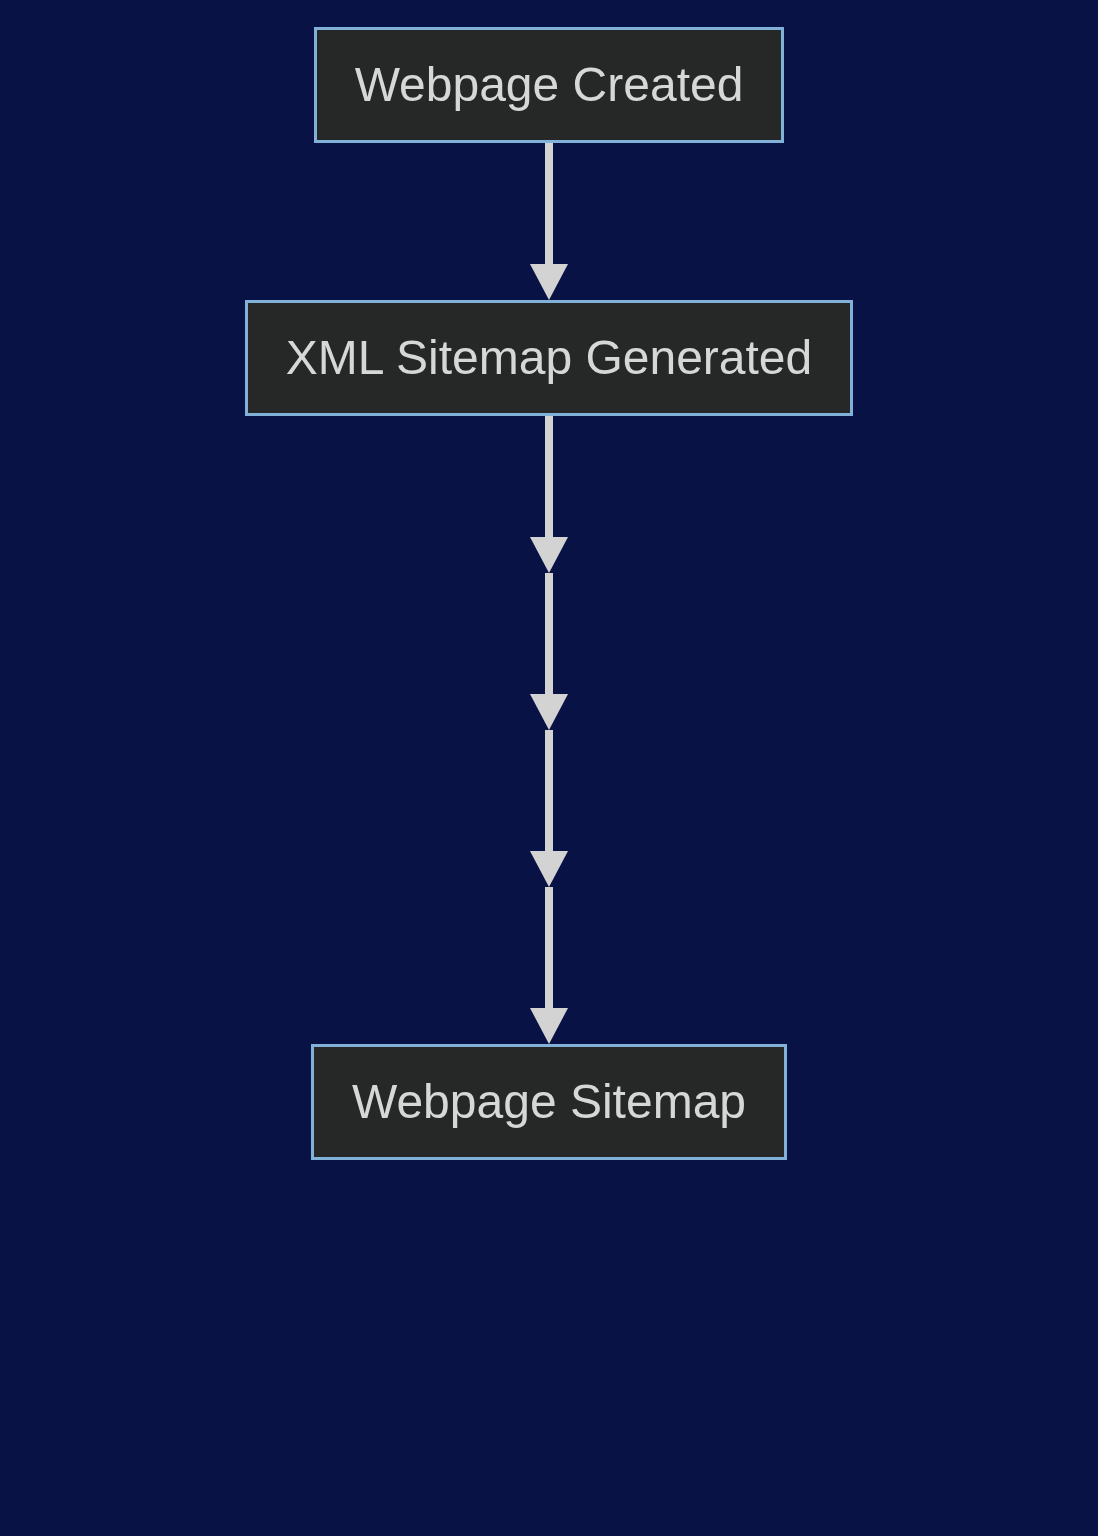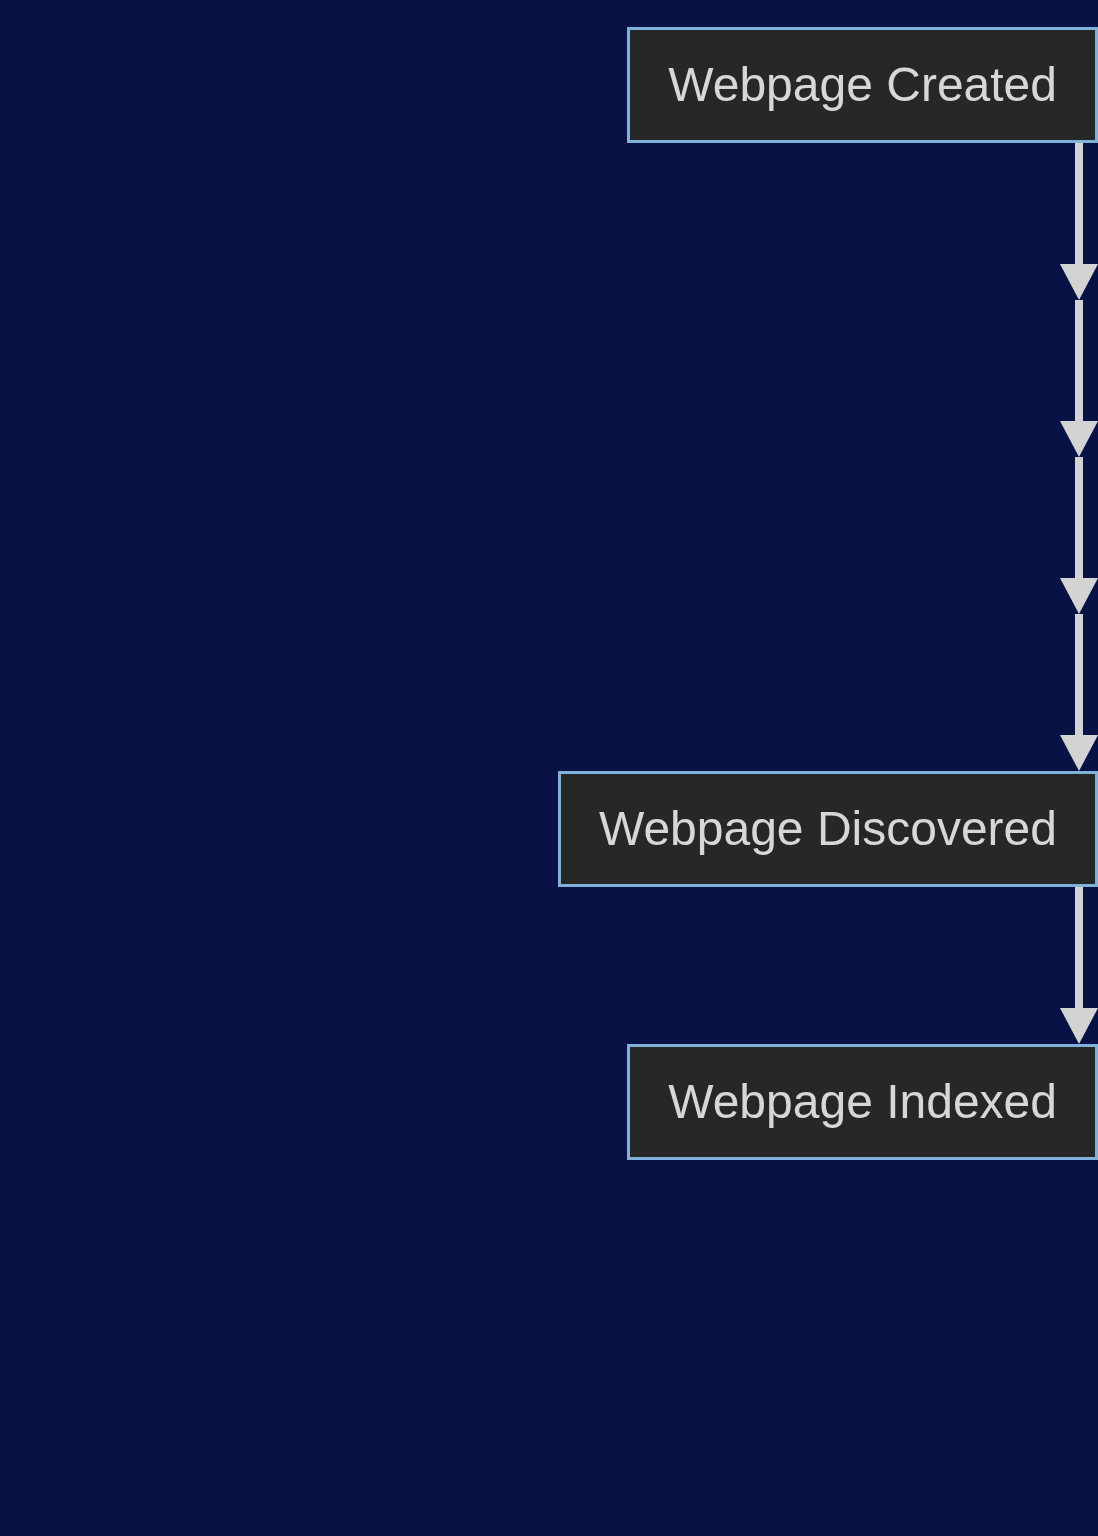--- a/index.html
+++ b/index.html
@@ -19,21 +19,21 @@
     height: 1536px;
     background: var(--background);
     font-family: "Liberation Sans", sans-serif;
     overflow: hidden;
   }
   .flowchart {
     width: 1098px;
     height: 1536px;
     display: flex;
     flex-direction: column;
-    align-items: flex-end;
+    align-items: center;
     padding-top: 27px;
   }
   .node {
     flex: 0 0 auto;
     background: var(--node-fill);
     border: 3px solid var(--node-border);
     color: var(--node-text);
     font-size: 48px;
     line-height: 48px;
     padding: 31px 38px;
@@ -67,44 +67,44 @@
 
   <div class="node">
     <span>Webpage Created</span>
   </div>
 
   <div class="arrow">
     <div class="arrow-line"></div>
     <div class="arrow-head"></div>
   </div>
 
+  <div class="node">
+    <span>XML Sitemap Generated</span>
+  </div>
+
+  <div class="arrow">
+    <div class="arrow-line"></div>
+    <div class="arrow-head"></div>
+  </div>
+
 
   <div class="arrow">
     <div class="arrow-line"></div>
     <div class="arrow-head"></div>
   </div>
 
 
   <div class="arrow">
     <div class="arrow-line"></div>
     <div class="arrow-head"></div>
   </div>
 
 
   <div class="arrow">
     <div class="arrow-line"></div>
     <div class="arrow-head"></div>
   </div>
 
   <div class="node">
-    <span>Webpage Discovered</span>
-  </div>
-
-  <div class="arrow">
-    <div class="arrow-line"></div>
-    <div class="arrow-head"></div>
-  </div>
-
-  <div class="node">
-    <span>Webpage Indexed</span>
+    <span>Webpage Sitemap</span>
   </div>
 
 </div>
 
 </body></html>

